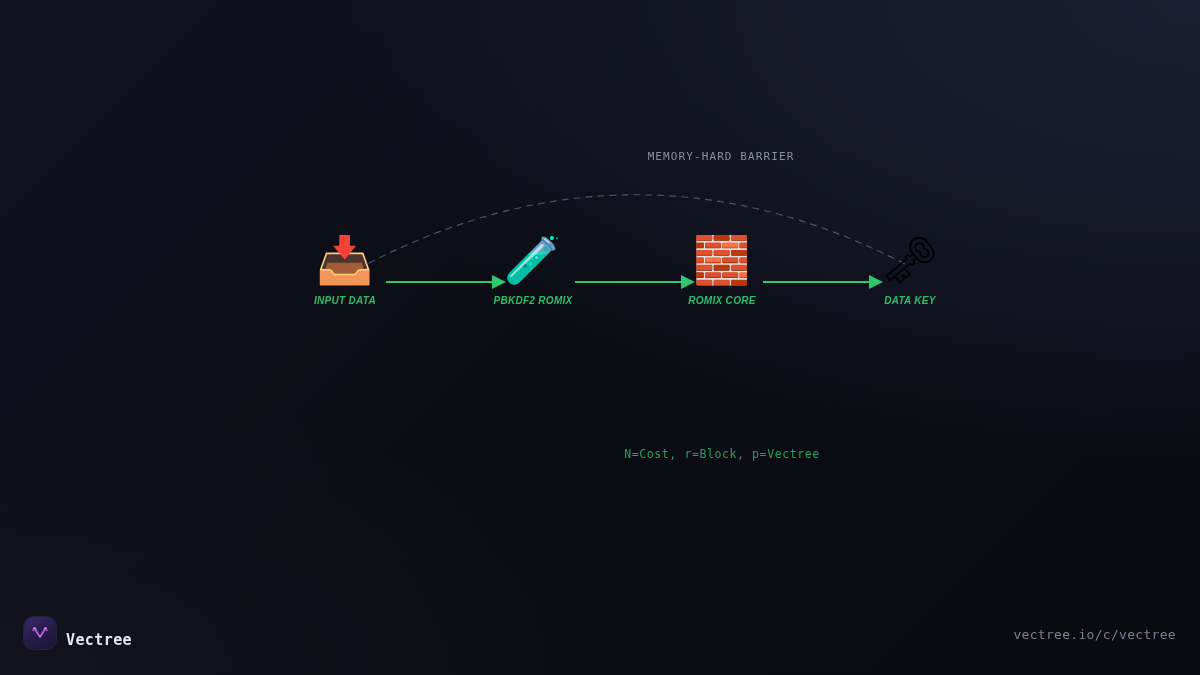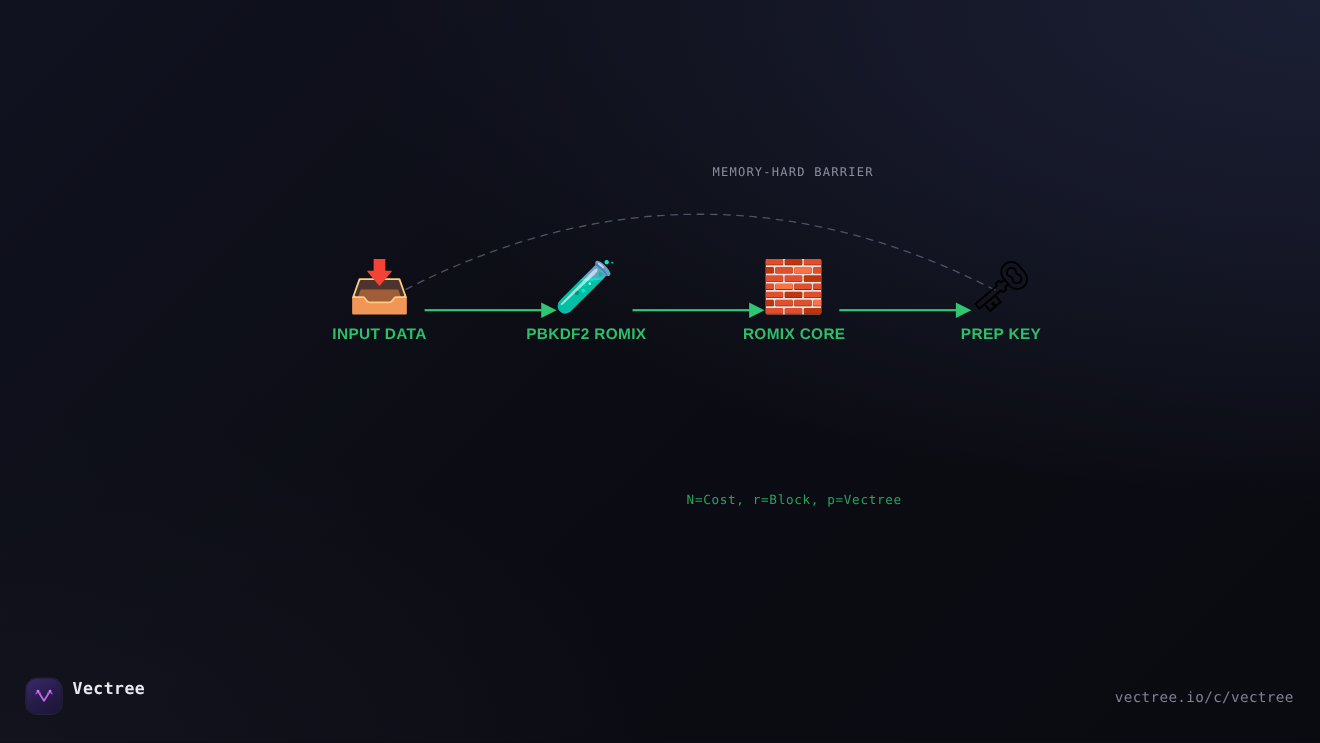--- a/index.html
+++ b/index.html
@@ -51,26 +51,27 @@
   }
   .node-icon {
     height: 58px;
     line-height: 58px;
     font-size: 46px;
     font-family: "DejaVu Sans", sans-serif;
     user-select: none;
   }
   .node-label {
     margin-top: 6px;
-    font-size: 14px;
+    font-size: 10px;
     font-weight: bold;
     letter-spacing: 0.3px;
     color: #2ebf6b;
     white-space: nowrap;
     font-family: "Liberation Sans", sans-serif;
+    font-style: italic;
   }
 
   .connector {
     position: absolute;
     height: 14px;
     display: flex;
     align-items: center;
     transform: translateY(-50%);
   }
   .connector .shaft {
@@ -108,21 +109,21 @@
   }
 
   
   #footer-brand {
     position: absolute;
     left: 24px;
     bottom: 18px;
   }
   .brand-row {
     display: flex;
-    align-items: flex-start;
+    align-items: flex-end;
     gap: 10px;
     margin-bottom: 8px;
   }
   .brand-logo {
     width: 32px;
     height: 32px;
     border-radius: 10px;
     background: linear-gradient(150deg, #3a2a6b 0%, #241b47 55%, #1c1636 100%);
     display: flex;
     align-items: center;
@@ -192,21 +193,21 @@
       <div class="node-label">PBKDF2 ROMIX</div>
     </div>
 
     <div class="node" style="left:694px; top:231px;">
       <div class="node-icon">🧱</div>
       <div class="node-label">ROMIX CORE</div>
     </div>
 
     <div class="node" style="left:882px; top:231px;">
       <div class="node-icon">🗝</div>
-      <div class="node-label">PREP KEY</div>
+      <div class="node-label">DATA KEY</div>
     </div>
 
     <div class="params" style="left:694px; top:447px;">N=Cost, r=Block, p=Vectree</div>
 
   </div>
 
   <div id="footer-brand">
     <div class="brand-row">
       <div class="brand-logo">
         <svg width="20" height="20" viewBox="0 0 20 20">

